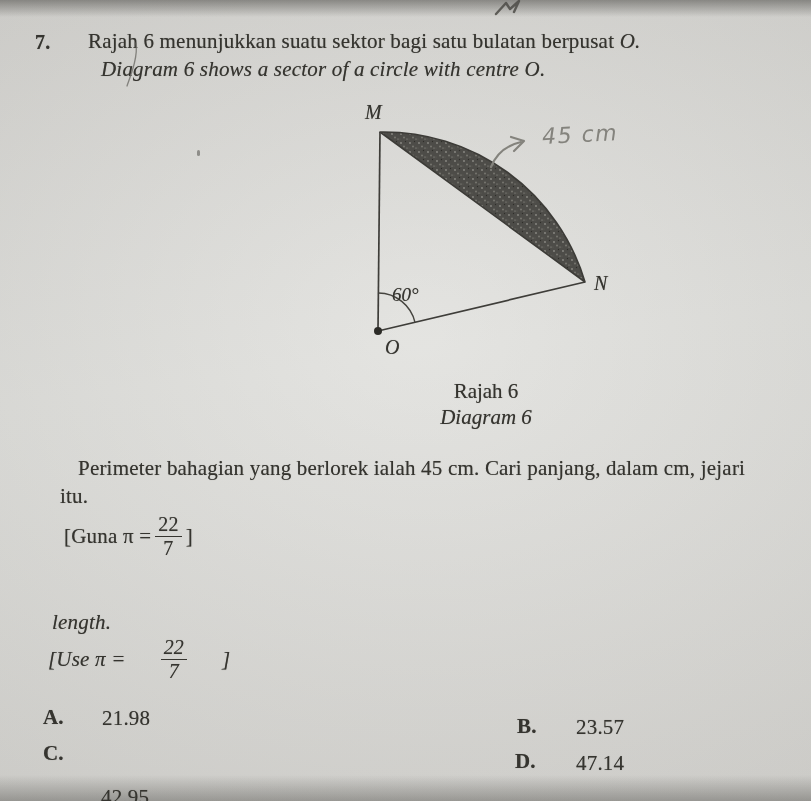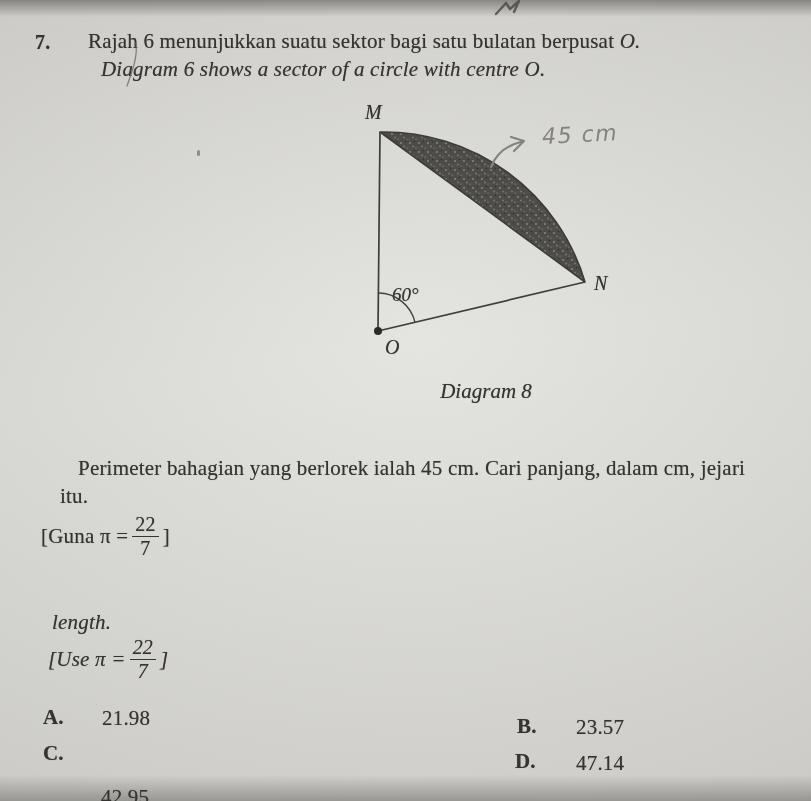--- a/index.html
+++ b/index.html
@@ -86,38 +86,39 @@
     <path d="M 224 46 L 211 42 M 224 46 L 214 56" fill="none" stroke="#84837d" stroke-width="2.2" stroke-linecap="round"></path>
   </svg>
 
   <div class="diagram-label" style="left:365px; top:101px;">M</div>
   <div class="diagram-label" style="left:594px; top:272px;">N</div>
   <div class="diagram-label" style="left:385px; top:336px;">O</div>
   <div class="diagram-label" style="left:392px; top:284px; font-size:19px;">60°</div>
   <div class="pencil it" style="position:absolute; left:542px; top:122px; font-size:22px; letter-spacing:1.5px; transform:rotate(-3deg); white-space:nowrap;">45 cm</div>
 
   <div class="caption">
-    <div class="it" style="text-shadow:0 0 0.7px rgba(53,52,47,0.55);">Diagram 8</div>
+    <div style="text-shadow:0 0 0.7px rgba(53,52,47,0.55);">Rajah 6</div>
+    <div class="it" style="text-shadow:0 0 0.7px rgba(53,52,47,0.55);">Diagram 6</div>
   </div>
 
   <div class="txt" style="left:62px; top:456px;margin-left:16px;">Perimeter bahagian yang berlorek ialah 45 cm. Cari panjang, dalam cm, jejari</div>
   <div class="txt" style="left:60px; top:484px;">itu.</div>
 
-  <div class="txt pi-row" style="left:41px; top:514px;">
+  <div class="txt pi-row" style="left:64px; top:514px;">
     <span>[Guna π =</span>
     <span class="frac">
         <span class="num">22</span>
         <span class="den">7</span>
       </span>
     <span>]</span>
   </div>
 
   <div class="txt it" style="left:52px; top:610px;">length.</div>
 
-  <div class="txt pi-row it" style="left:48px; top:637px;">
+  <div class="txt pi-row it" style="left:48px; top:637px;gap:31px;">
     <span>[Use π =</span>
     <span class="frac">
         <span class="num">22</span>
         <span class="den">7</span>
       </span>
     <span>]</span>
   </div>
 
   <div class="txt opt-letter" style="left:43px;  top:705px;">A.</div>
   <div class="txt" style="left:102px; top:706px;">21.98</div>

